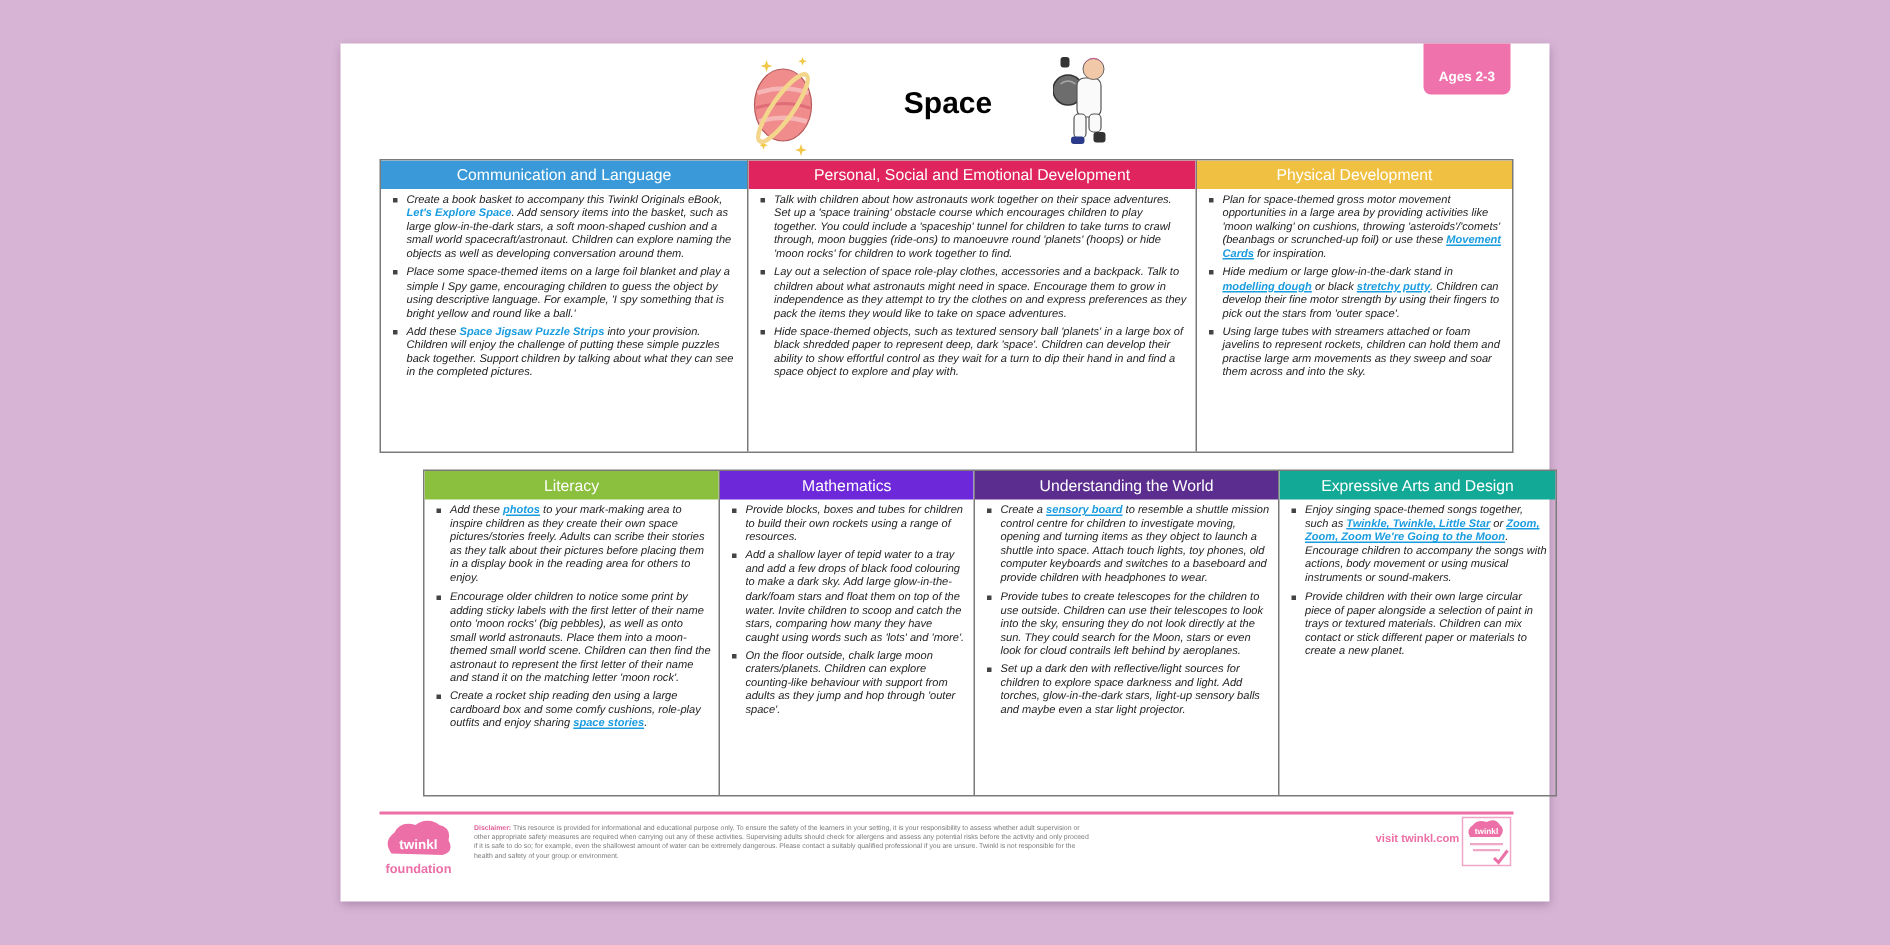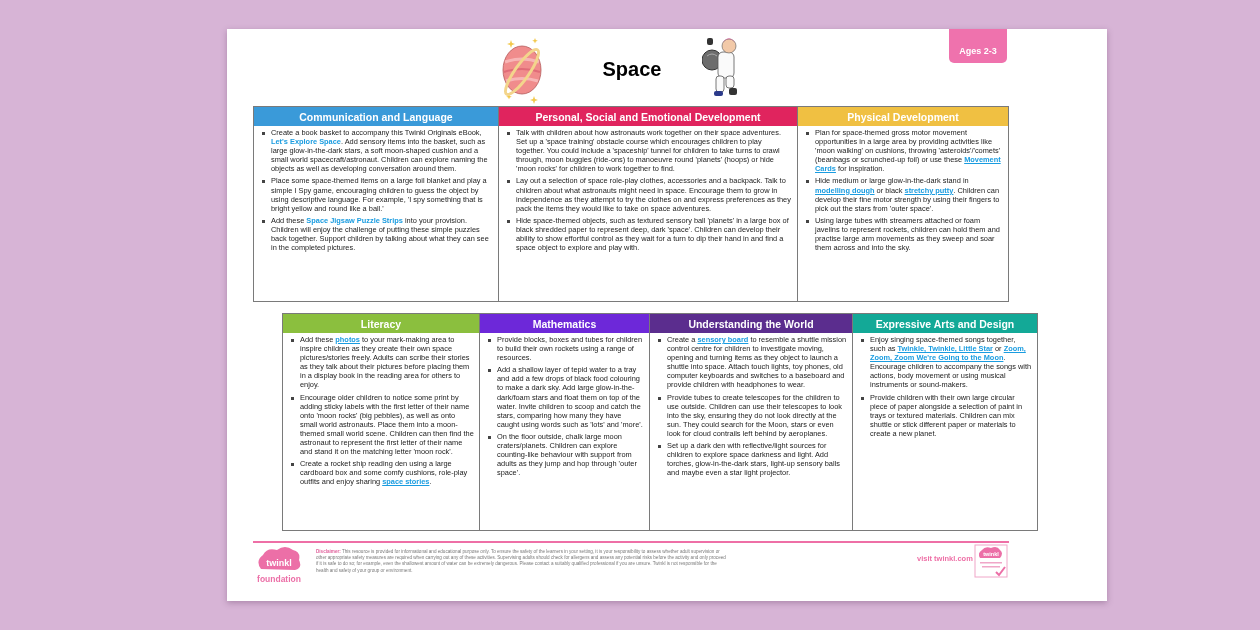--- a/index.html
+++ b/index.html
@@ -5,21 +5,21 @@
   * { box-sizing: border-box; margin: 0; padding: 0; }
   html, body { width: 1260px; height: 630px; overflow: hidden; }
   body {
     background: #d7b4d6;
     font-family: "Liberation Sans", "DejaVu Sans", sans-serif;
     position: relative;
   }
   .page {
     position: absolute;
     left: 227px; top: 29px;
-    width: 880px; height: 572px;
+    width: 806px; height: 572px;
     background: #ffffff;
     box-shadow: 0 2px 6px rgba(90,50,90,0.35);
   }
   .age-badge {
     position: absolute;
     left: 722px; top: 0px;
     width: 58px; height: 34px;
     background: #ef72ad;
     border-radius: 0 0 5px 5px;
     color: #fff;
@@ -51,37 +51,38 @@
   .row2 { top: 284px; height: 218px; margin-left: 29px; }
   .col {
     display: flex; flex-direction: column;
     border-right: 1px solid #7a7a7a;
     overflow: hidden;
   }
   .col:last-child { border-right: none; }
   .col-head {
     height: 19px;
     color: #fff;
-    font-weight: bold;
+    font-weight: normal;
     font-size: 10.5px;
     display: flex; align-items: center; justify-content: center;
     flex-shrink: 0;
     white-space: nowrap;
   }
   .col-body {
     padding: 2px 5px 2px 6px;
     font-size: 7.4px;
     line-height: 9.1px;
     color: #222;
   }
   .col-body ul { list-style: none; }
   .col-body li {
     position: relative;
     padding-left: 11px;
     margin-bottom: 3px;
+    font-style: italic;
   }
   .col-body li::before {
     content: "";
     position: absolute;
     left: 2px; top: 4px;
     width: 3px; height: 3px;
     background: #444;
   }
   .lnk { color: #1a9ce0; text-decoration: underline; font-weight: bold; }
   .lnk-plain { color: #1a9ce0; font-weight: bold; }
@@ -214,21 +215,21 @@
           <li><span>Provide tubes to create telescopes for the children to use outside. Children can use their telescopes to look into the sky, ensuring they do not look directly at the sun. They could search for the Moon, stars or even look for cloud contrails left behind by aeroplanes.</span></li>
           <li><span>Set up a dark den with reflective/light sources for children to explore space darkness and light. Add torches, glow-in-the-dark stars, light-up sensory balls and maybe even a star light projector.</span></li>
         </ul>
       </div>
     </div>
     <div class="col" style="width:184px">
       <div class="col-head" style="background:#13a997">Expressive Arts and Design</div>
       <div class="col-body">
         <ul>
           <li><span>Enjoy singing space-themed songs together, such as </span><span class="lnk">Twinkle, Twinkle, Little Star</span><span> or </span><span class="lnk">Zoom, Zoom, Zoom We're Going to the Moon</span><span>. Encourage children to accompany the songs with actions, body movement or using musical instruments or sound-makers.</span></li>
-          <li><span>Provide children with their own large circular piece of paper alongside a selection of paint in trays or textured materials. Children can mix shuttle or stick different paper or materials to create a new planet.</span></li>
+          <li><span>Provide children with their own large circular piece of paper alongside a selection of paint in trays or textured materials. Children can mix contact or stick different paper or materials to create a new planet.</span></li>
         </ul>
       </div>
     </div>
   </div>
 
   <div class="footer-line"></div>
 
   <svg class="logo-left" viewBox="0 0 48 40">
     <path d="M6 22 q-6 -8 2 -14 q4 -8 14 -5 q8 -6 16 0 q8 2 6 10 q4 8 -4 10 z" fill="#ec6fa7"></path>
     <text x="24" y="19" font-size="9" font-weight="bold" fill="#fff" text-anchor="middle" font-family="Liberation Sans, sans-serif">twinkl</text>

